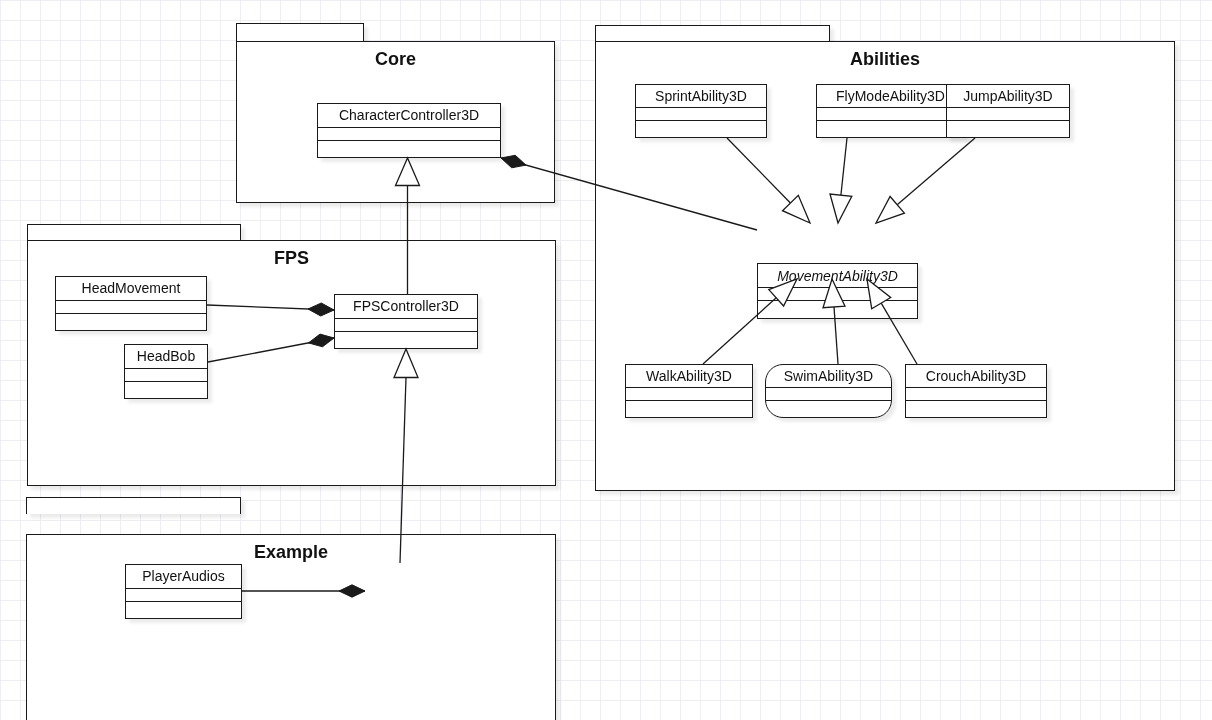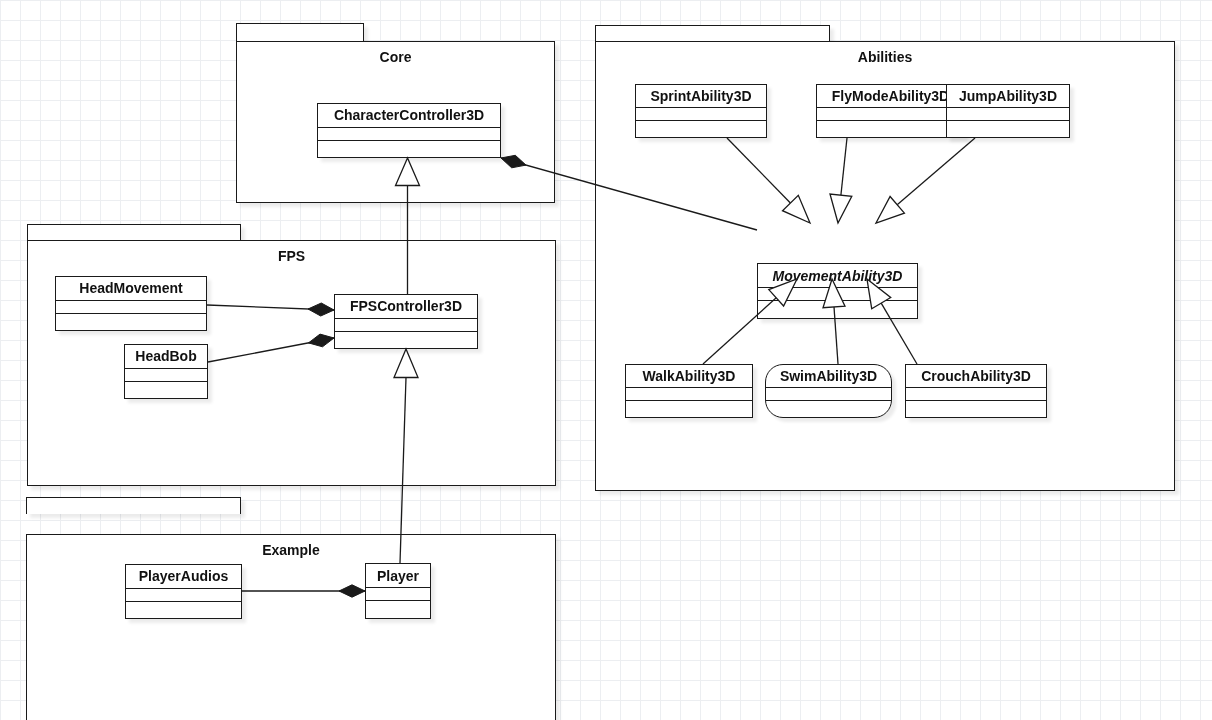--- a/index.html
+++ b/index.html
@@ -18,31 +18,31 @@
     border:1.5px solid #1a1a1a; border-bottom:none;
     box-shadow:4px 4px 3px rgba(0,0,0,0.08);
   }
   .pkg-body {
     position:absolute; background:#ffffff;
     border:1.5px solid #1a1a1a;
     box-shadow:4px 4px 3px rgba(0,0,0,0.08);
   }
   .pkg-title {
     width:100%; padding-top:7px; text-align:center;
-    font-size:14px; font-weight:bold; color:#111;
+    font-size:18px; font-weight:bold; color:#111;
   }
   .uml-class {
     position:absolute; background:#ffffff;
     border:1.5px solid #1a1a1a;
     box-shadow:4px 4px 3px rgba(0,0,0,0.08);
     display:flex; flex-direction:column;
   }
   .uml-title {
     flex:1 1 auto; display:flex; align-items:center; justify-content:center;
-    font-size:14px; font-weight:bold; color:#111;
+    font-size:14px; font-weight:normal; color:#111;
     border-bottom:1.5px solid #1a1a1a; white-space:nowrap; overflow:hidden;
   }
   .uml-class.abstract .uml-title { font-style:italic; }
   .uml-row { flex:0 0 13px; border-bottom:1.5px solid #1a1a1a; }
   .uml-row.last { border-bottom:none; flex:1 0 10px; }
   #edges { position:absolute; left:0; top:0; pointer-events:none; }
   #edges line { stroke:#1a1a1a; stroke-width:1.3; }
   #edges polygon.tri { fill:#ffffff; stroke:#1a1a1a; stroke-width:1.3; }
   #edges polygon.dia { fill:#1a1a1a; stroke:#1a1a1a; stroke-width:1; }
 </style>
@@ -102,25 +102,20 @@
     <div class="uml-row"></div>
     <div class="uml-row last"></div>
   </div>
 
   <div class="uml-class" style="left:125px;top:564px;width:117px;height:55px;">
     <div class="uml-title">PlayerAudios</div>
     <div class="uml-row"></div>
     <div class="uml-row last"></div>
   </div>
 
-  <div class="uml-class" style="left:365px;top:563px;width:66px;height:56px;">
-    <div class="uml-title">Player</div>
-    <div class="uml-row"></div>
-    <div class="uml-row last"></div>
-  </div>
 
   <div class="uml-class" style="left:635px;top:84px;width:132px;height:54px;">
     <div class="uml-title">SprintAbility3D</div>
     <div class="uml-row"></div>
     <div class="uml-row last"></div>
   </div>
 
   <div class="uml-class" style="left:816px;top:84px;width:149px;height:54px;">
     <div class="uml-title">FlyModeAbility3D</div>
     <div class="uml-row"></div>

